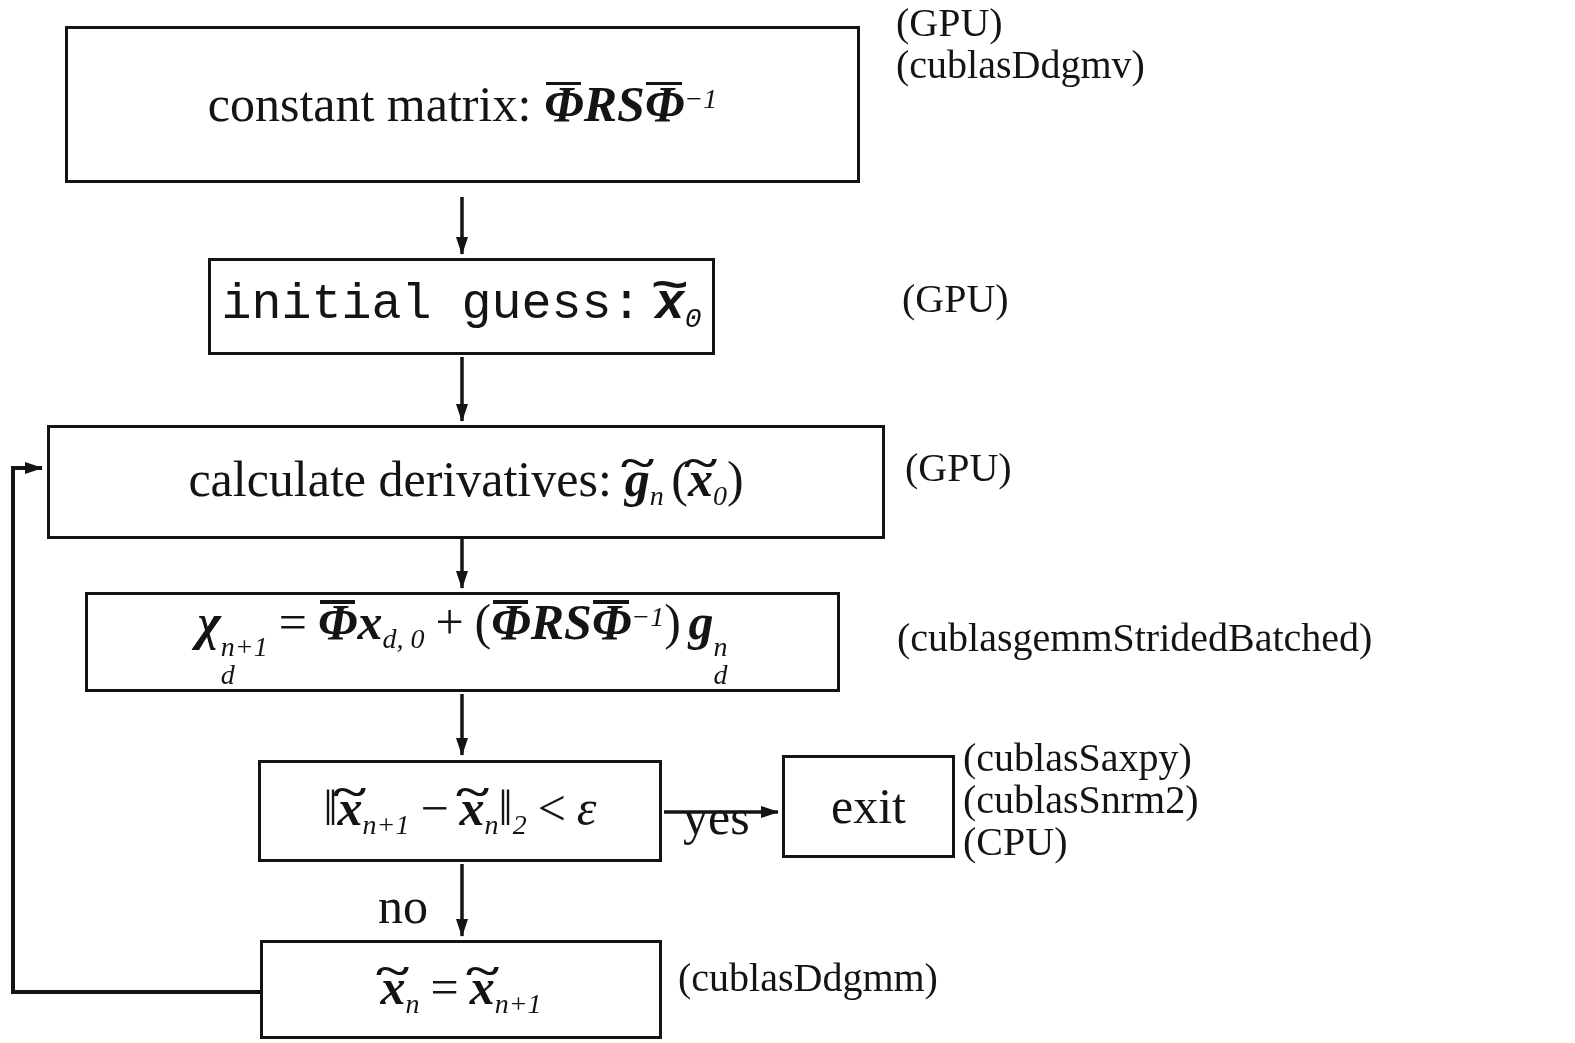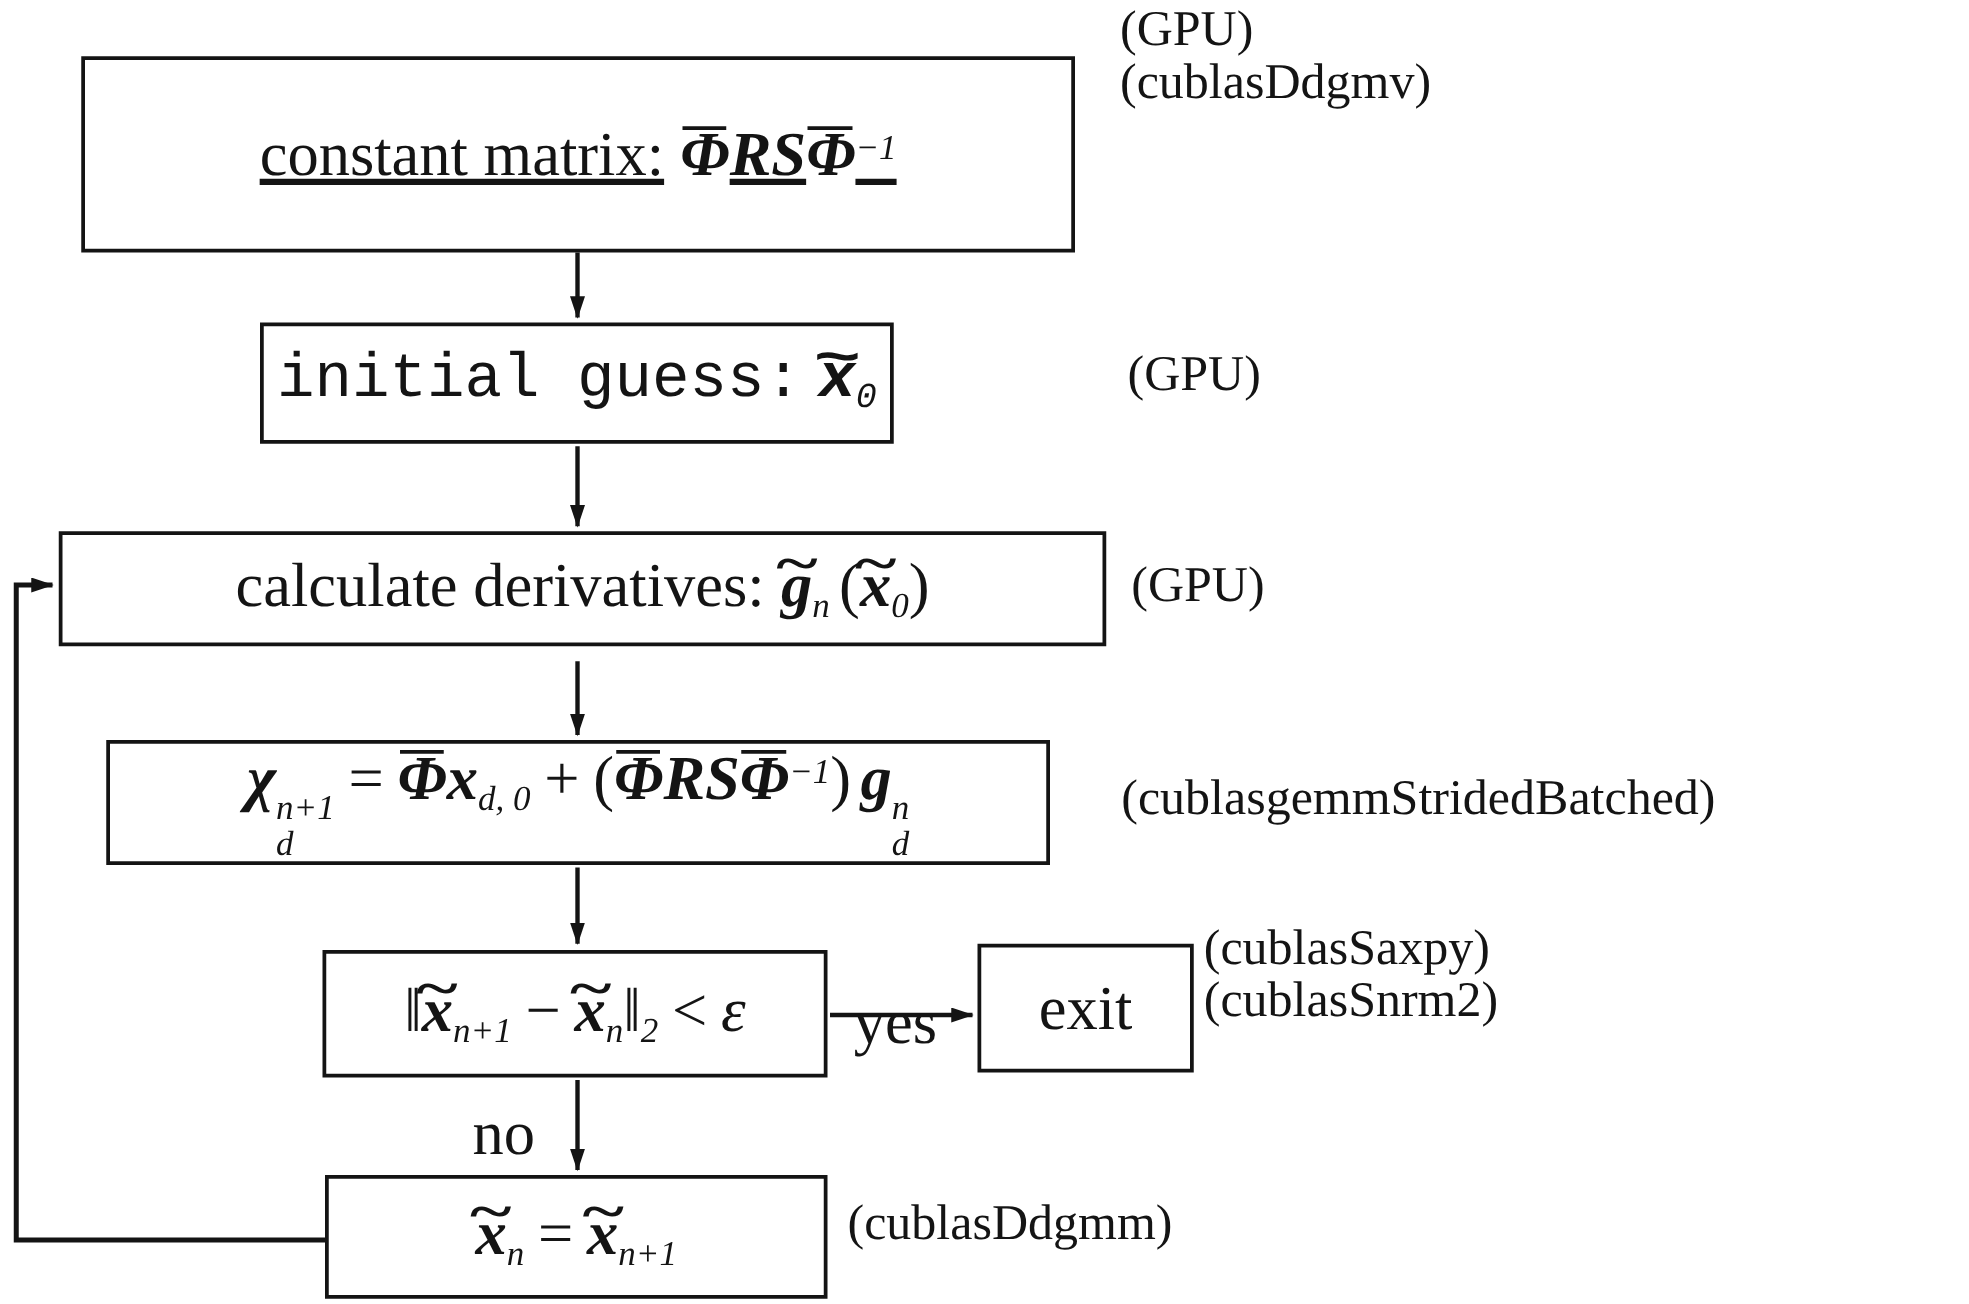--- a/index.html
+++ b/index.html
@@ -64,35 +64,35 @@
     </defs>
     <line x1="462" y1="197" x2="462" y2="254" stroke="#141414" stroke-width="3.5" marker-end="url(#ah)"></line>
     <line x1="462" y1="357" x2="462" y2="421" stroke="#141414" stroke-width="3.5" marker-end="url(#ah)"></line>
     <line x1="462" y1="529" x2="462" y2="588" stroke="#141414" stroke-width="3.5" marker-end="url(#ah)"></line>
     <line x1="462" y1="694" x2="462" y2="755" stroke="#141414" stroke-width="3.5" marker-end="url(#ah)"></line>
     <line x1="664" y1="812" x2="778" y2="812" stroke="#141414" stroke-width="3.5" marker-end="url(#ah)"></line>
     <line x1="462" y1="864" x2="462" y2="936" stroke="#141414" stroke-width="3.5" marker-end="url(#ah)"></line>
     <polyline points="260,992 13,992 13,468 42,468" fill="none" stroke="#141414" stroke-width="4" marker-end="url(#ah)"></polyline>
   </svg>
 
-  <div class="box" style="left:65px; top:45px; width:795px; height:157px;text-decoration:underline;">
+  <div class="box" style="left:65px; top:26px; width:795px; height:157px;">
     <div class="vstack">
       <div class="mline">
         <span class="lbl">constant matrix:</span><span class="bi"><span class="bacc"><span class="bmark"></span><span>Φ</span></span><span>RS</span><span class="bacc"><span class="bmark"></span><span>Φ</span></span><span class="sp">−1</span></span>
       </div>
     </div>
   </div>
 
   <div class="box" style="left:208px; top:258px; width:507px; height:97px;font-family:Liberation Mono, monospace;">
     <div class="mline">
       <span class="lbl">initial guess:</span><span class="bi"><span class="tacc"><span class="tmark">~</span><span>x</span></span><span class="sb">0</span></span>
     </div>
   </div>
 
-  <div class="box" style="left:47px; top:425px; width:838px; height:92px;">
+  <div class="box" style="left:47px; top:425px; width:838px; height:114px;">
     <div class="mline">
       <span class="lbl">calculate derivatives:</span><span class="bi"><span class="tacc"><span class="tmark">~</span><span>g</span></span><span class="sb">n</span><span class="pr gap">(</span><span class="tacc"><span class="tmark">~</span><span>x</span></span><span class="sb">0</span><span class="pr">)</span></span>
     </div>
   </div>
 
   <div class="box" style="left:85px; top:592px; width:755px; height:100px;">
     <div class="mline">
       <span class="bi">χ</span><span class="ss">
           <span>n+1</span>
           <span>d</span>
@@ -125,16 +125,17 @@
   <div class="ann" style="left:896px; top:2px;">
     <div>(GPU)</div>
     <div>(cublasDdgmv)</div>
   </div>
   <div class="ann" style="left:902px; top:278px;">(GPU)</div>
   <div class="ann" style="left:905px; top:447px;">(GPU)</div>
   <div class="ann" style="left:897px; top:617px;">(cublasgemmStridedBatched)</div>
   <div class="ann" style="left:963px; top:737px;">
     <div>(cublasSaxpy)</div>
     <div>(cublasSnrm2)</div>
+    <div>(CPU)</div>
   </div>
   <div class="ann" style="left:678px; top:957px;">(cublasDdgmm)</div>
 
 </div>
 
 </body></html>

